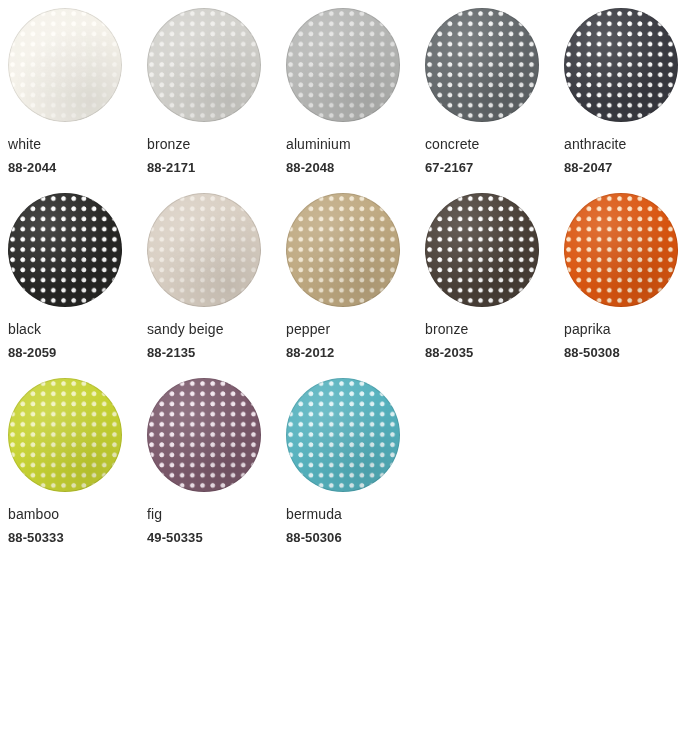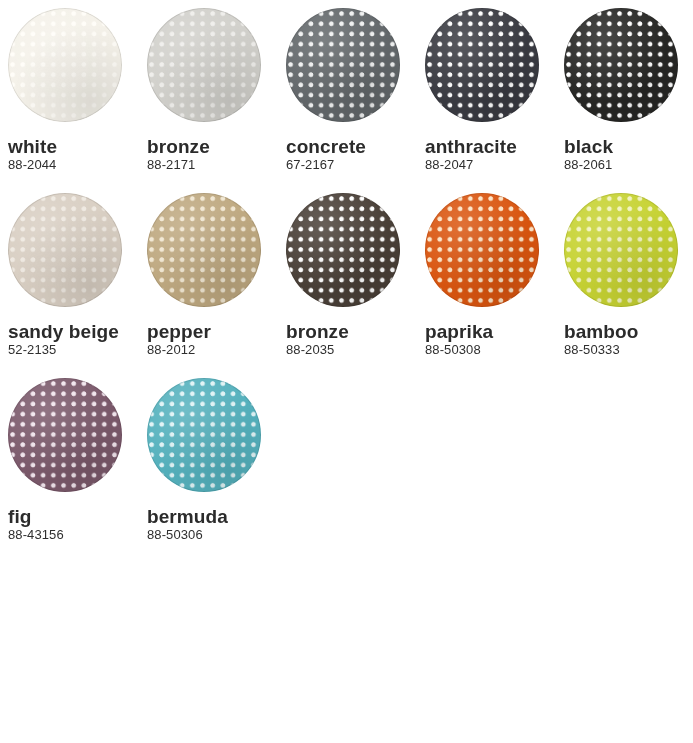--- a/index.html
+++ b/index.html
@@ -69,31 +69,32 @@
   .swatch-disc .rim {
     position: absolute;
     inset: 0;
     border-radius: 50%;
     box-shadow: inset 0 0 0 1px rgba(0,0,0,0.10);
     pointer-events: none;
   }
 
   .swatch-name {
     margin-top: 15px;
-    font-size: 19px;
-    font-weight: bold;
+    font-size: 14px;
+    font-weight: normal;
     color: #2b2b2b;
     letter-spacing: 0.1px;
     line-height: 1.1;
     white-space: nowrap;
   }
 
   .swatch-code {
+    margin-top: 9px;
     font-size: 13px;
-    font-weight: normal;
+    font-weight: bold;
     color: #2f2f2f;
     letter-spacing: 0.1px;
     line-height: 1.1;
     white-space: nowrap;
   }
 </style>
 </head>
 <body>
 
 <div id="swatch-grid">
@@ -109,20 +110,29 @@
     <div class="swatch-cell">
       <div class="swatch-disc" style="background-color: rgb(210, 209, 204);">
         <div class="perf" style="background-image: radial-gradient(circle at 2.6px 2.6px, rgb(239, 238, 235) 0px, rgb(239, 238, 235) 2px, rgba(255, 255, 255, 0) 2.7px);"></div>
         <div class="shade"></div>
         <div class="rim"></div>
       </div>
       <div class="swatch-name">bronze</div>
       <div class="swatch-code">88-2171</div>
     </div>
     <div class="swatch-cell">
+      <div class="swatch-disc" style="background-color: rgb(182, 183, 181);">
+        <div class="perf" style="background-image: radial-gradient(circle at 2.6px 2.6px, rgb(226, 226, 225) 0px, rgb(226, 226, 225) 2px, rgba(255, 255, 255, 0) 2.7px);"></div>
+        <div class="shade"></div>
+        <div class="rim"></div>
+      </div>
+      <div class="swatch-name">aluminium</div>
+      <div class="swatch-code">88-2048</div>
+    </div>
+    <div class="swatch-cell">
       <div class="swatch-disc" style="background-color: rgb(99, 104, 107);">
         <div class="perf" style="background-image: radial-gradient(circle at 2.6px 2.6px, rgb(240, 241, 241) 0px, rgb(240, 241, 241) 2px, rgba(255, 255, 255, 0) 2.7px);"></div>
         <div class="shade"></div>
         <div class="rim"></div>
       </div>
       <div class="swatch-name">concrete</div>
       <div class="swatch-code">67-2167</div>
     </div>
     <div class="swatch-cell">
       <div class="swatch-disc" style="background-color: rgb(58, 59, 66);">
@@ -133,30 +143,30 @@
       <div class="swatch-name">anthracite</div>
       <div class="swatch-code">88-2047</div>
     </div>
     <div class="swatch-cell">
       <div class="swatch-disc" style="background-color: rgb(39, 39, 37);">
         <div class="perf" style="background-image: radial-gradient(circle at 2.6px 2.6px, rgb(255, 255, 255) 0px, rgb(255, 255, 255) 2px, rgba(255, 255, 255, 0) 2.7px);"></div>
         <div class="shade"></div>
         <div class="rim"></div>
       </div>
       <div class="swatch-name">black</div>
-      <div class="swatch-code">88-2061</div>
+      <div class="swatch-code">88-2059</div>
     </div>
     <div class="swatch-cell">
       <div class="swatch-disc" style="background-color: rgb(217, 207, 195);">
         <div class="perf" style="background-image: radial-gradient(circle at 2.6px 2.6px, rgb(239, 233, 225) 0px, rgb(239, 233, 225) 2px, rgba(255, 255, 255, 0) 2.7px);"></div>
         <div class="shade"></div>
         <div class="rim"></div>
       </div>
       <div class="swatch-name">sandy beige</div>
-      <div class="swatch-code">52-2135</div>
+      <div class="swatch-code">88-2135</div>
     </div>
     <div class="swatch-cell">
       <div class="swatch-disc" style="background-color: rgb(191, 169, 129);">
         <div class="perf" style="background-image: radial-gradient(circle at 2.6px 2.6px, rgb(241, 231, 210) 0px, rgb(241, 231, 210) 2px, rgba(255, 255, 255, 0) 2.7px);"></div>
         <div class="shade"></div>
         <div class="rim"></div>
       </div>
       <div class="swatch-name">pepper</div>
       <div class="swatch-code">88-2012</div>
     </div>
@@ -187,21 +197,21 @@
       <div class="swatch-name">bamboo</div>
       <div class="swatch-code">88-50333</div>
     </div>
     <div class="swatch-cell">
       <div class="swatch-disc" style="background-color: rgb(124, 90, 108);">
         <div class="perf" style="background-image: radial-gradient(circle at 2.6px 2.6px, rgb(242, 230, 238) 0px, rgb(242, 230, 238) 2px, rgba(255, 255, 255, 0) 2.7px);"></div>
         <div class="shade"></div>
         <div class="rim"></div>
       </div>
       <div class="swatch-name">fig</div>
-      <div class="swatch-code">88-43156</div>
+      <div class="swatch-code">49-50335</div>
     </div>
     <div class="swatch-cell">
       <div class="swatch-disc" style="background-color: rgb(85, 178, 190);">
         <div class="perf" style="background-image: radial-gradient(circle at 2.6px 2.6px, rgb(224, 243, 245) 0px, rgb(224, 243, 245) 2px, rgba(255, 255, 255, 0) 2.7px);"></div>
         <div class="shade"></div>
         <div class="rim"></div>
       </div>
       <div class="swatch-name">bermuda</div>
       <div class="swatch-code">88-50306</div>
     </div>

